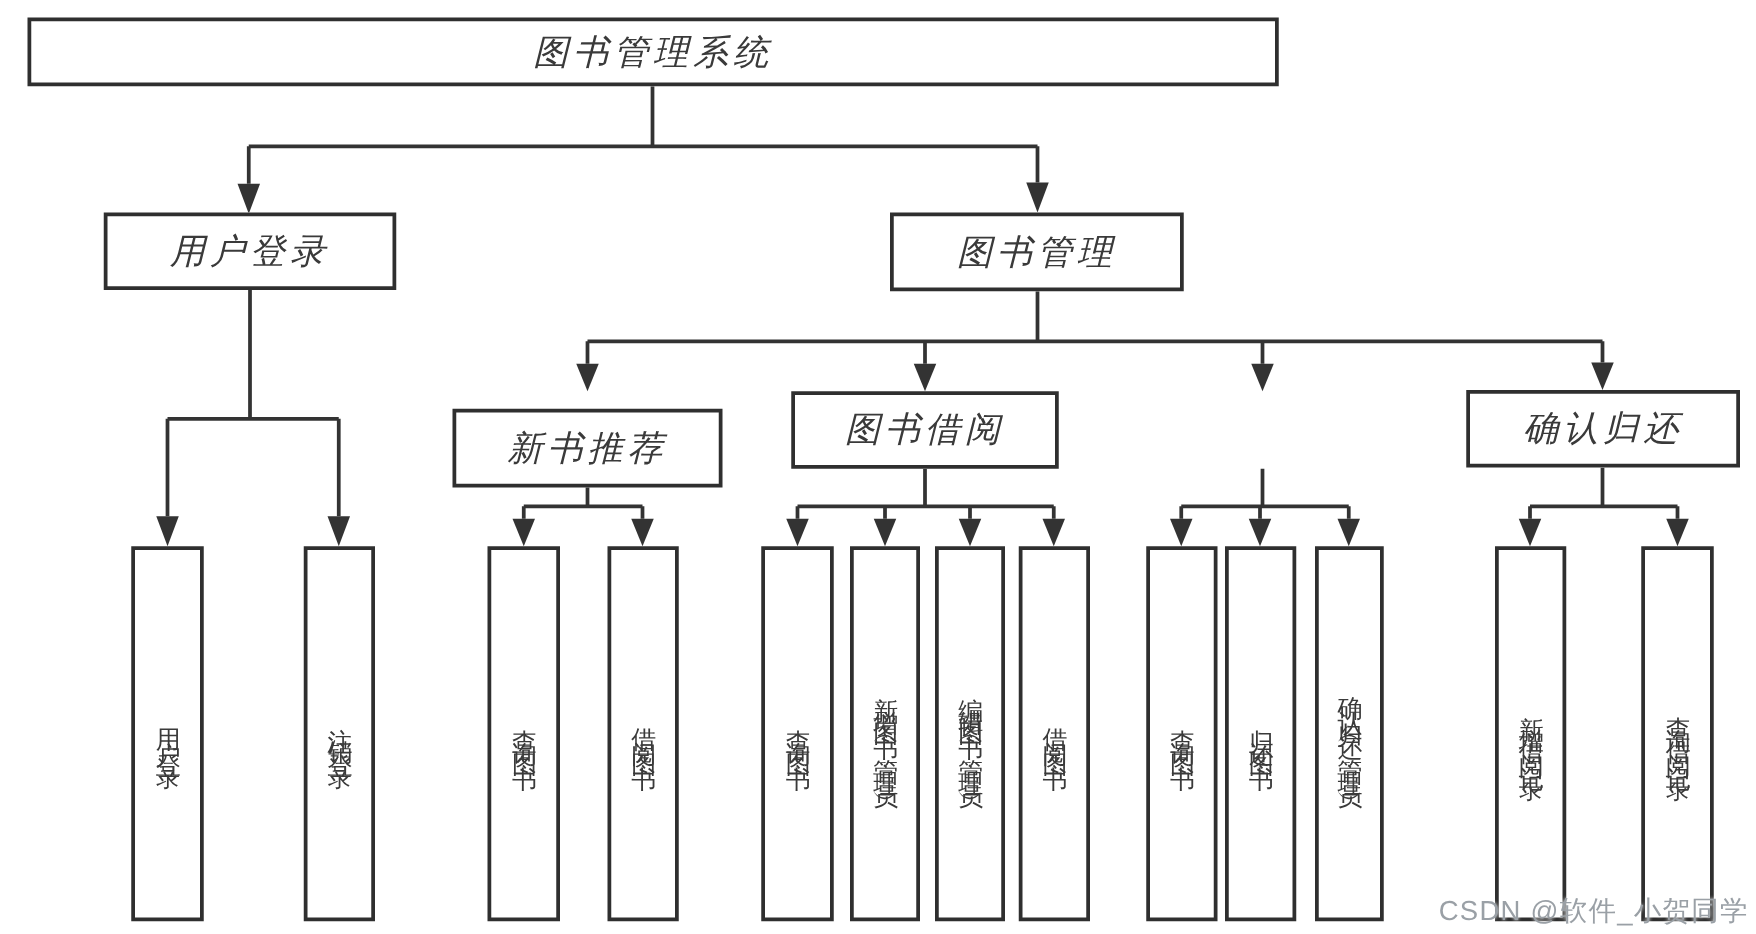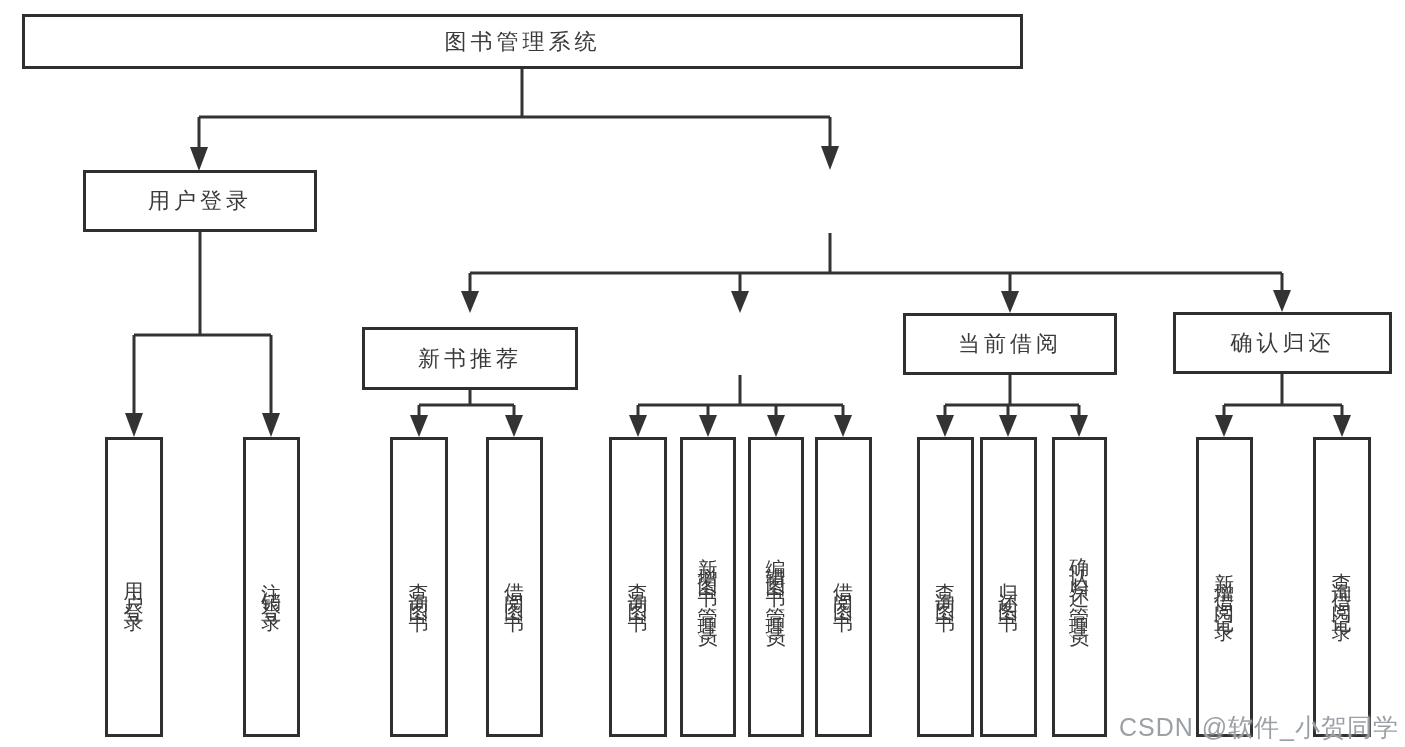--- a/index.html
+++ b/index.html
@@ -14,32 +14,32 @@
   #connectors path{stroke:#333333;stroke-width:3;fill:none;}
   #connectors polygon{fill:#333333;stroke:none;}
   .box{
     position:absolute;
     box-sizing:border-box;
     background:#ffffff;
     border:3px solid #2f2f2f;
     display:flex;align-items:center;justify-content:center;
     color:#3a3a3a;
   }
-  .h-box{font-size:22px;letter-spacing:4px;white-space:nowrap;}
+  .h-box{font-size:28px;letter-spacing:4px;white-space:nowrap;font-style:italic;}
   .v-box span{
     writing-mode:vertical-rl;
     text-orientation:mixed;
     font-size:20px;
     letter-spacing:10px;
     line-height:1.3;
   }
   #watermark{
     position:absolute;
     right:6px;bottom:3px;
-    font-size:25px;
+    font-size:22px;
     color:#9aa0a6;
     letter-spacing:1px;
     text-shadow:0 0 3px #ffffff;
     white-space:nowrap;
     z-index:5;
   }
 </style>
 </head>
 <body>
 
@@ -110,23 +110,24 @@
       <path d="M1224 405 V415"></path>
         <polygon points="1215,415 1233,415 1224,437"></polygon>
       <path d="M1342 405 V415"></path>
         <polygon points="1333,415 1351,415 1342,437"></polygon>
     </g>
   </svg>
 
   <div class="box h-box" style="left:22px;top:14px;width:1001px;height:55px;">图书管理系统</div>
 
   <div class="box h-box" style="left:83px;top:170px;width:234px;height:62px;">用户登录</div>
+  <div class="box h-box" style="left:712px;top:170px;width:235px;height:63px;">图书管理</div>
 
   <div class="box h-box" style="left:362px;top:327px;width:216px;height:63px;">新书推荐</div>
-  <div class="box h-box" style="left:903px;top:313px;width:214px;height:62px;">当前借阅</div>
+  <div class="box h-box" style="left:633px;top:313px;width:214px;height:62px;">图书借阅</div>
   <div class="box h-box" style="left:1173px;top:312px;width:219px;height:62px;">确认归还</div>
 
   <div class="box v-box" style="left:105px;top:437px;width:58px;height:300px;">
     <span>用户登录</span>
   </div>
   <div class="box v-box" style="left:243px;top:437px;width:57px;height:300px;">
     <span>注销登录</span>
   </div>
 
   <div class="box v-box" style="left:390px;top:437px;width:58px;height:300px;">

